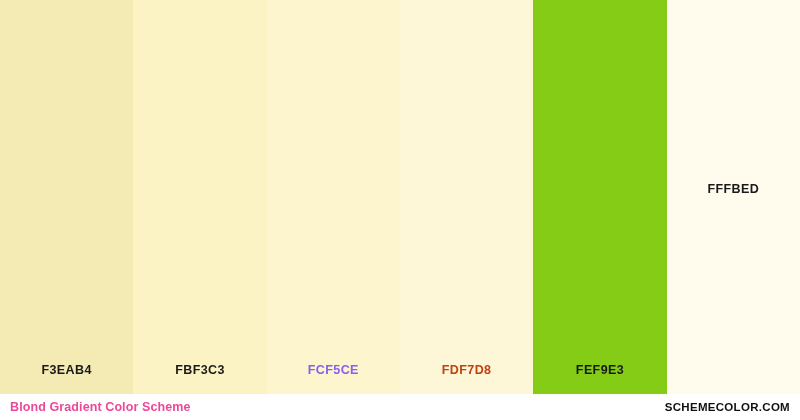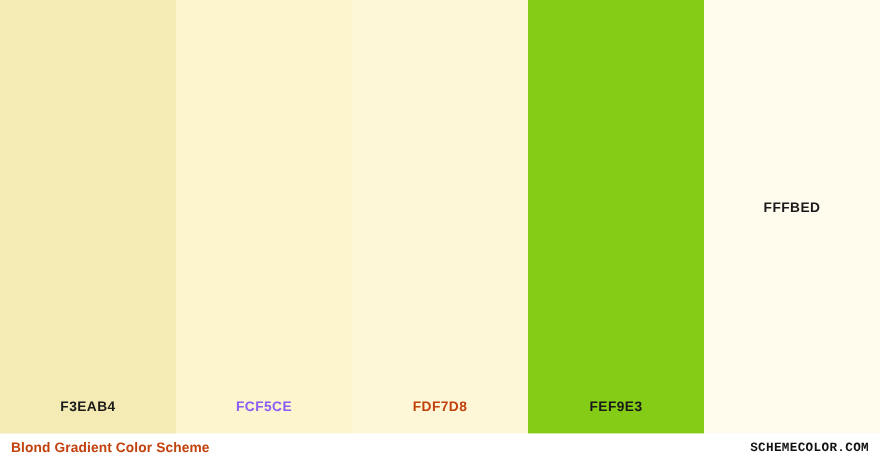--- a/index.html
+++ b/index.html
@@ -55,45 +55,48 @@
     display: flex;
     flex-direction: row;
     align-items: center;
     justify-content: space-between;
     box-sizing: border-box;
     padding: 0 10px 0 10px;
   }
   #scheme-title {
     font-size: 12.5px;
     font-weight: bold;
-    color: #c2410c;
+    color: #ec4899;
     letter-spacing: 0.1px;
     white-space: nowrap;
     font-family: "Liberation Sans", sans-serif;
   }
   #site-brand {
     font-size: 11.5px;
     font-weight: bold;
     color: #111111;
     letter-spacing: 0.3px;
     white-space: nowrap;
-    font-family: Liberation Mono, monospace;
+    font-family: Liberation Sans, sans-serif;
   }
 </style>
 </head>
 <body>
 
 <div id="page">
 
   <div id="swatches">
 
     <div class="swatch" style="background-color: rgb(243, 234, 180);">
       <span class="swatch-label" style="color: rgb(26, 26, 26);">F3EAB4</span>
     </div>
 
+    <div class="swatch" style="background-color: rgb(251, 243, 195);">
+      <span class="swatch-label" style="color: rgb(26, 26, 26);">FBF3C3</span>
+    </div>
 
     <div class="swatch" style="background-color: rgb(252, 245, 206);">
       <span class="swatch-label" style="color: #8b5cf6;">FCF5CE</span>
     </div>
 
     <div class="swatch" style="background-color: rgb(253, 247, 216);">
       <span class="swatch-label" style="color: #c2410c; margin-top: 12px;">FDF7D8</span>
     </div>
 
     <div class="swatch" style="background-color: #84cc16;">

